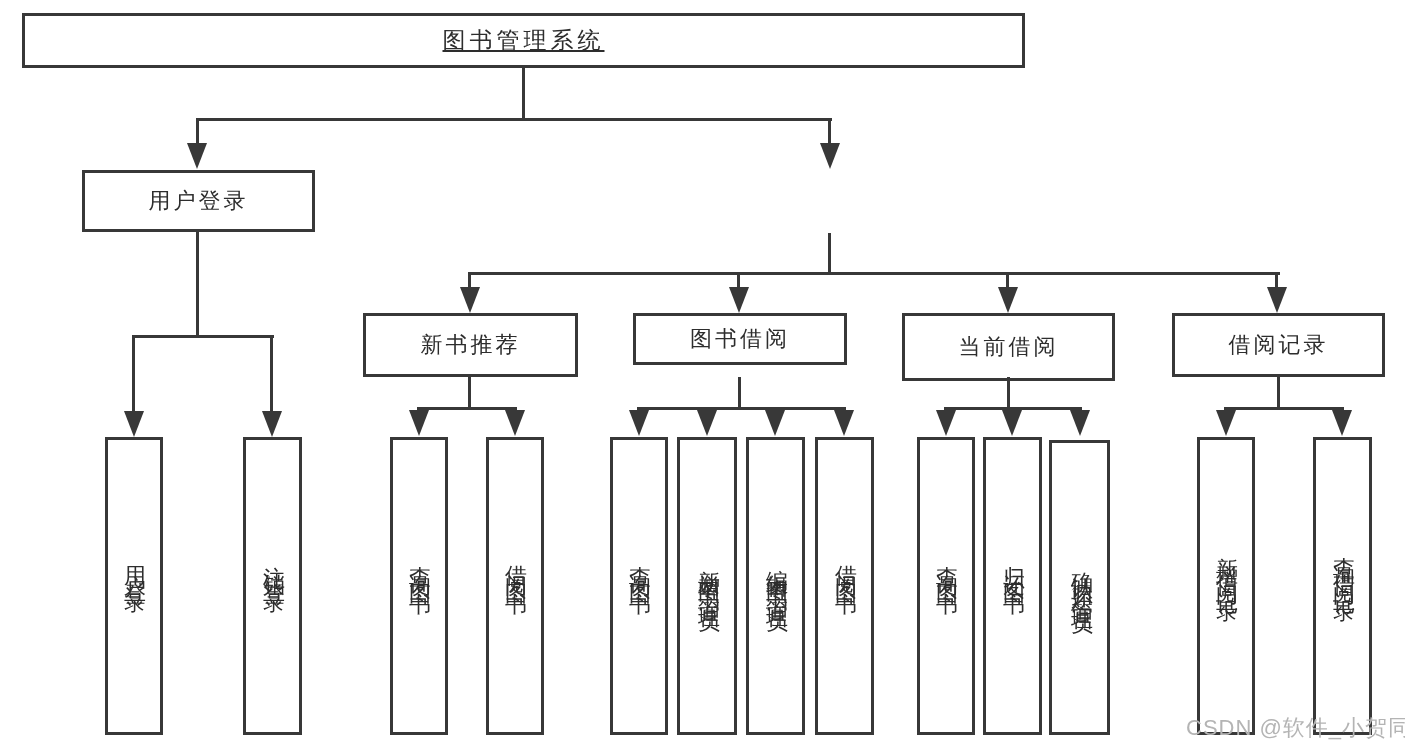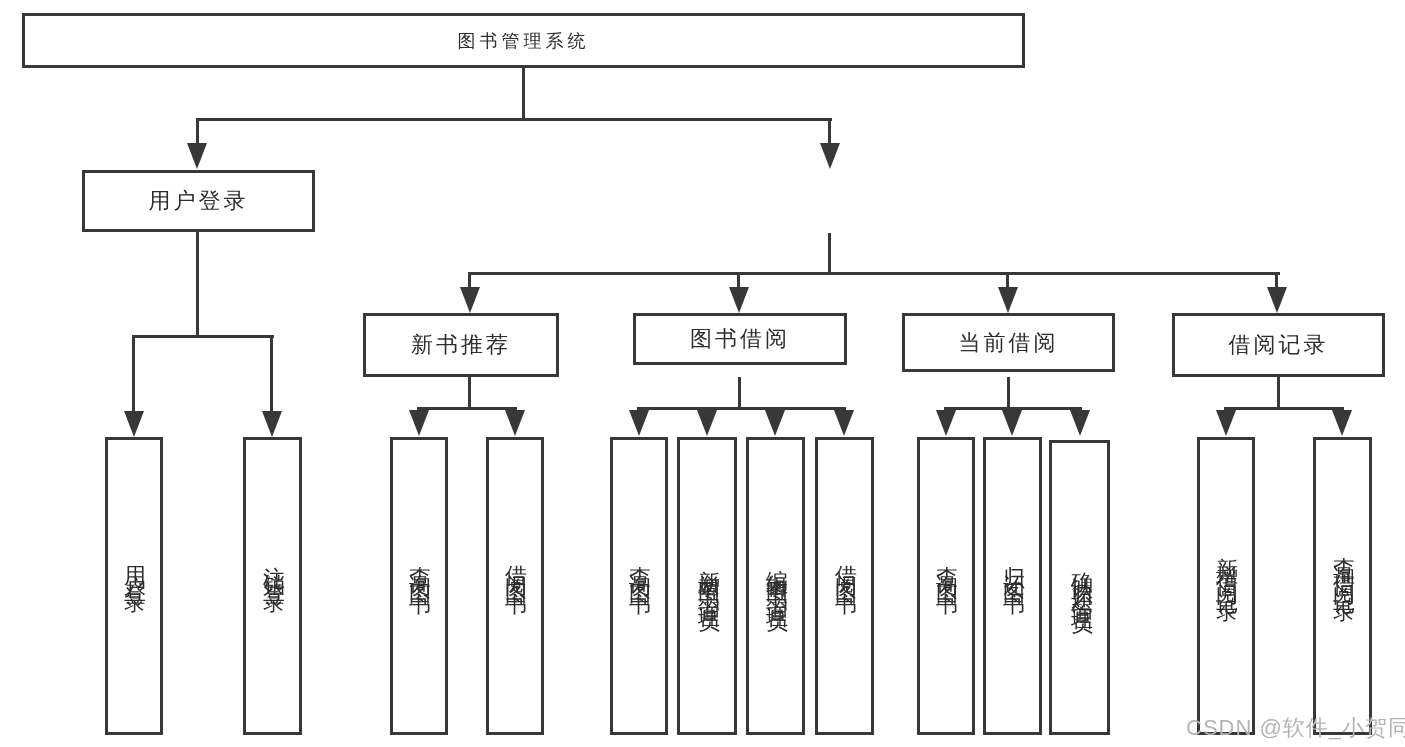--- a/index.html
+++ b/index.html
@@ -11,21 +11,21 @@
   html,body{margin:0;padding:0;background:var(--bg);}
   #canvas{
     position:relative;width:1405px;height:747px;background:var(--bg);
     font-family:"Liberation Sans",sans-serif;color:var(--text);overflow:hidden;
   }
   .box{
     position:absolute;box-sizing:border-box;border:3px solid var(--line);
     background:var(--bg);display:flex;align-items:center;justify-content:center;
   }
   .hlabel{font-size:22px;letter-spacing:3px;white-space:nowrap;}
-  .rootlabel{font-size:18px;letter-spacing:4px;}
+  .rootlabel{font-size:23px;letter-spacing:4px;text-decoration:underline;}
   .vbox{
     display:block;writing-mode:vertical-rl;text-orientation:mixed;
     text-align:center;font-size:22px;letter-spacing:9px;line-height:50px;
     padding-bottom:40px;
   }
   .vbox.long{letter-spacing:6px;padding-bottom:14px;}
   .line{position:absolute;background:var(--line);}
   .tri{
     position:absolute;width:0;height:0;
     border-left:10px solid transparent;border-right:10px solid transparent;
@@ -67,27 +67,27 @@
   <div class="line" style="left:468px;top:272px;width:812px;height:3px"></div>
   <div class="line" style="left:468px;top:275px;width:3px;height:12px"></div>
   <div class="line" style="left:737px;top:275px;width:3px;height:12px"></div>
   <div class="line" style="left:1006px;top:275px;width:3px;height:12px"></div>
   <div class="line" style="left:1275px;top:275px;width:3px;height:12px"></div>
   <div class="tri" style="left:460px;top:287px"></div>
   <div class="tri" style="left:729px;top:287px"></div>
   <div class="tri" style="left:998px;top:287px"></div>
   <div class="tri" style="left:1267px;top:287px"></div>
 
-  <div class="box" style="left:363px;top:313px;width:196px;height:64px">
+  <div class="box" style="left:363px;top:313px;width:215px;height:64px">
     <span class="hlabel">新书推荐</span>
   </div>
   <div class="box" style="left:633px;top:313px;width:214px;height:52px">
     <span class="hlabel">图书借阅</span>
   </div>
-  <div class="box" style="left:902px;top:313px;width:213px;height:59px">
+  <div class="box" style="left:902px;top:313px;width:213px;height:68px">
     <span class="hlabel">当前借阅</span>
   </div>
   <div class="box" style="left:1172px;top:313px;width:213px;height:64px">
     <span class="hlabel">借阅记录</span>
   </div>
 
   <div class="line" style="left:468px;top:377px;width:3px;height:30px"></div>
   <div class="line" style="left:417px;top:407px;width:100px;height:3px"></div>
   <div class="tri" style="left:409px;top:410px"></div>
   <div class="tri" style="left:505px;top:410px"></div>

